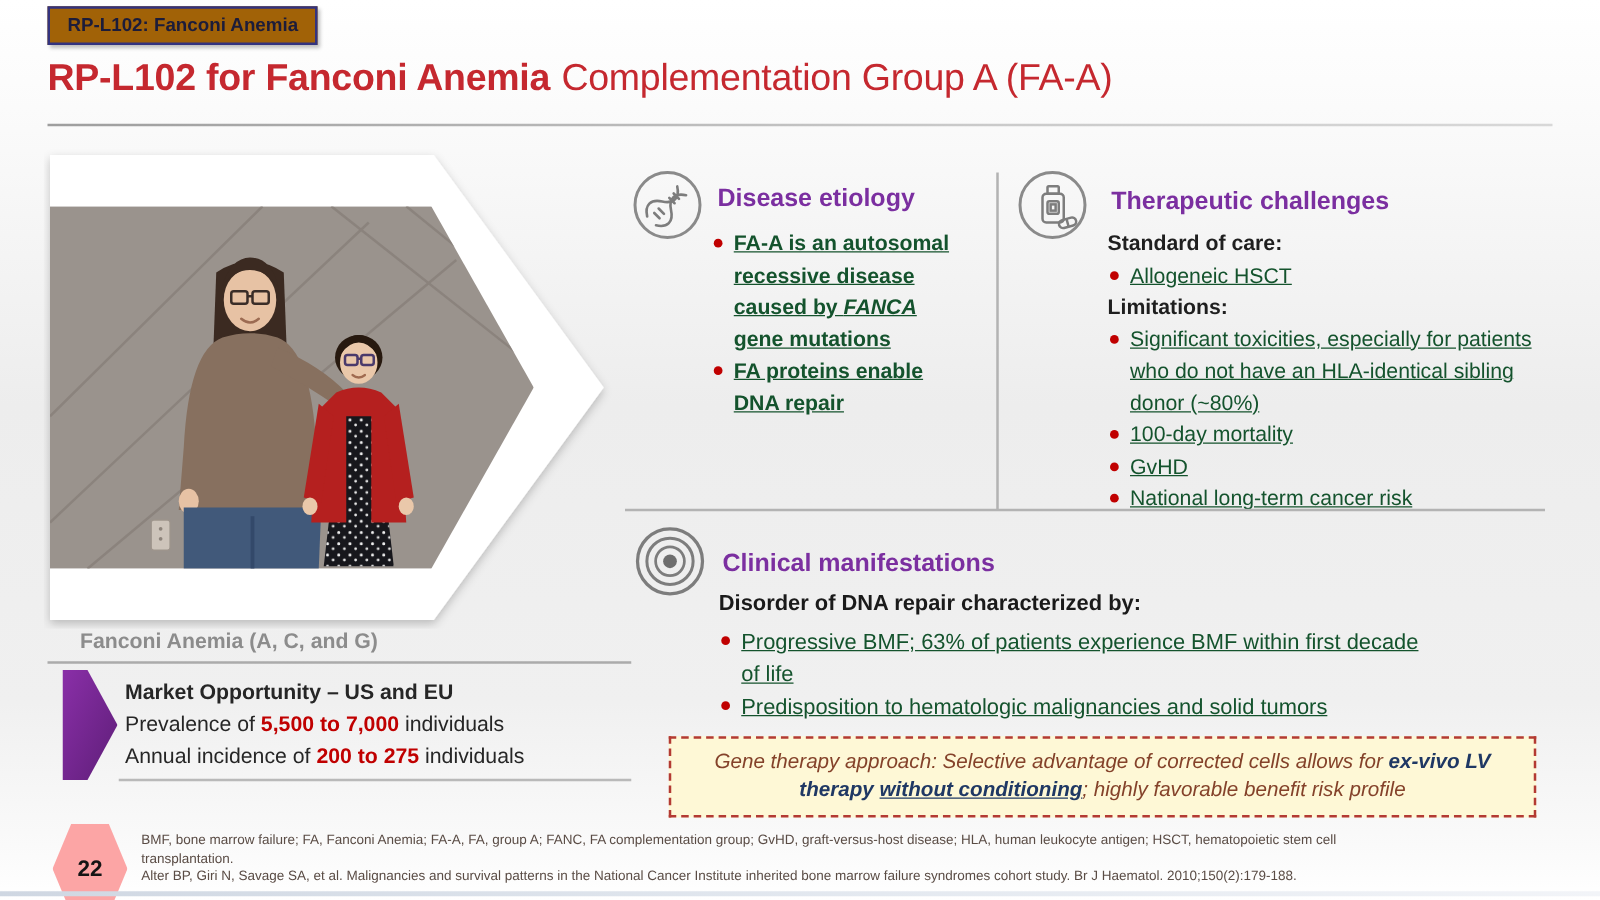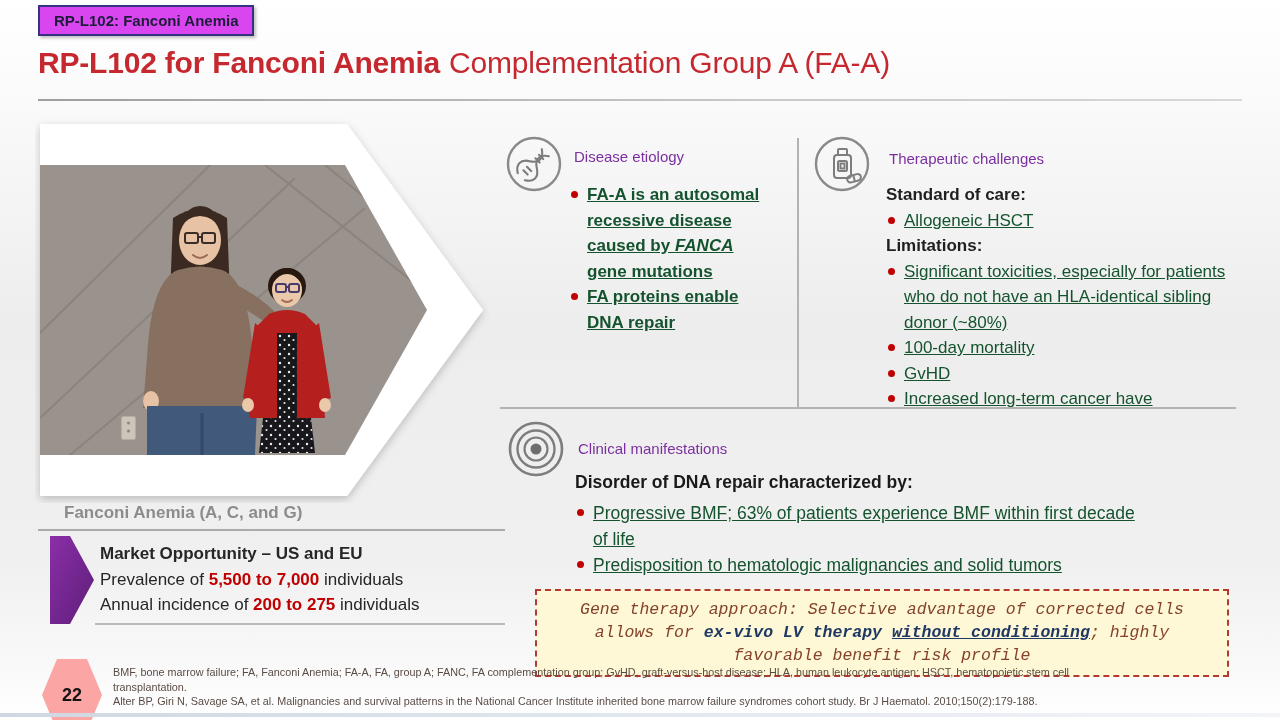--- a/index.html
+++ b/index.html
@@ -1,21 +1,21 @@
 <!DOCTYPE html>
 <html><head>
 <meta charset="utf-8">
 <style>
   html,body{margin:0;padding:0;}
   body{width:1280px;height:720px;overflow:hidden;font-family:"Liberation Sans",sans-serif;
        background:linear-gradient(180deg,#ffffff 0%,#fbfbfb 12%,#ededed 45%,#f0f0f0 78%,#fafafa 94%,#ffffff 100%);}
   .slide{position:relative;width:1280px;height:720px;}
 
   
-  .tag-box{position:absolute;left:38px;top:5px;background:#d946ef;border:2px solid #33337F;
+  .tag-box{position:absolute;left:38px;top:5px;background:#a16207;border:2px solid #33337F;
            box-shadow:2px 2px 3px rgba(0,0,0,.25);padding:5px 14px;font-size:15px;font-weight:700;color:#1c1c3a;}
   .title{position:absolute;left:38px;top:46px;font-size:30px;color:#C5282F;white-space:nowrap;letter-spacing:-.2px;}
   .title .tb{font-weight:700;}
   .title .tr{font-weight:400;margin-left:9px;}
   .title-rule{position:absolute;left:38px;top:99px;width:1204px;height:2px;
               background:linear-gradient(90deg,#9e9e9e,#c9c9c9 60%,#d8d8d8);}
 
   
   .photo-block{position:absolute;left:35px;top:118px;width:470px;height:385px;}
   .photo-caption{position:absolute;left:64px;top:503px;font-size:17px;font-weight:700;color:#8c8c8c;}
@@ -23,21 +23,21 @@
 
   
   .market-chevron{position:absolute;left:50px;top:536px;}
   .market-text{position:absolute;left:100px;top:541px;font-size:17px;color:#262626;line-height:25.5px;}
   .market-heading{font-weight:700;}
   .hl{color:#C00000;font-weight:700;margin-top:44px;}
   .market-rule{position:absolute;left:95px;top:623px;width:410px;height:2px;background:#b9b9b9;}
 
   
   .icon-wrap{position:absolute;left:0;top:0;}
-  .sec-heading{position:absolute;font-size:15px;font-weight:400;color:#7B2FA0;white-space:nowrap;}
+  .sec-heading{position:absolute;font-size:20px;font-weight:700;color:#7B2FA0;white-space:nowrap;}
   ul.blist{list-style:none;margin:0;padding:0;}
   ul.blist li{position:relative;padding-left:18px;font-size:17px;line-height:25.5px;color:#14532d;text-decoration:underline;}
   ul.blist li::before{content:"";position:absolute;left:2px;top:9px;width:7px;height:7px;border-radius:50%;background:#C00000;}
 
   .etiology{position:absolute;left:505px;top:135px;width:292px;height:270px;}
   .etiology .sec-heading{left:69px;top:13px;}
   .etiology ul{position:absolute;left:64px;top:47px;width:208px;}
   .etiology li{font-weight:700;}
 
   .divider-v{position:absolute;left:797px;top:138px;width:2px;height:270px;background:#b3b3b3;}
@@ -51,21 +51,21 @@
 
   .clinical{position:absolute;left:505px;top:418px;width:740px;}
   .clinical .sec-heading{left:73px;top:22px;}
   .clinical .sub{position:absolute;left:70px;top:54px;font-size:17.5px;font-weight:700;color:#1a1a1a;white-space:nowrap;}
   .clinical ul{position:absolute;left:70px;top:82px;width:565px;}
   .clinical ul.blist li{font-size:17.5px;line-height:26px;}
 
   
   .callout{position:absolute;left:535px;top:589px;width:694px;box-sizing:border-box;background:#FEF8D6;
            border:2px dashed #B33A33;padding:7px 18px 8px;text-align:center;font-style:italic;
-           font-size:16.5px;line-height:23px;color:#84422A;font-family:Liberation Mono, monospace;}
+           font-size:16.5px;line-height:23px;color:#84422A;}
   .navy{color:#1F3864;font-weight:700;}
   .u{text-decoration:underline;}
 
   
   .page-hex{position:absolute;left:42px;top:659px;width:60px;height:72px;background:#fca5a5;
             clip-path:polygon(25% 0,75% 0,100% 50%,75% 100%,25% 100%,0 50%);
             display:flex;align-items:center;justify-content:center;font-size:18px;font-weight:700;color:#141414;}
   .footnotes{position:absolute;left:113px;top:665px;width:965px;font-size:10.8px;line-height:14.5px;color:#5a4c45;}
   .logo{position:absolute;left:1095px;top:650px;width:140px;height:64px;}
   .logo-name{position:absolute;left:40px;top:6px;font-size:30px;font-weight:700;color:#2e2e2e;letter-spacing:-.5px;}
@@ -210,21 +210,21 @@
     <div class="body">
       <div class="blabel">Standard of care:</div>
       <ul class="blist">
         <li>Allogeneic HSCT</li>
       </ul>
       <div class="blabel">Limitations:</div>
       <ul class="blist">
         <li>Significant toxicities, especially for patients who do not have an HLA-identical sibling donor (~80%)</li>
         <li>100-day mortality</li>
         <li>GvHD</li>
-        <li>Increased long-term cancer have</li>
+        <li>National long-term cancer risk</li>
       </ul>
     </div>
   </div>
 
   <div class="divider-h"></div>
 
   <div class="clinical">
     <div class="icon-wrap">
       <svg width="62" height="62" viewBox="0 0 62 62">
         <circle cx="31" cy="31" r="26" stroke="#7d7d7d" stroke-width="2.6" fill="none"></circle>

